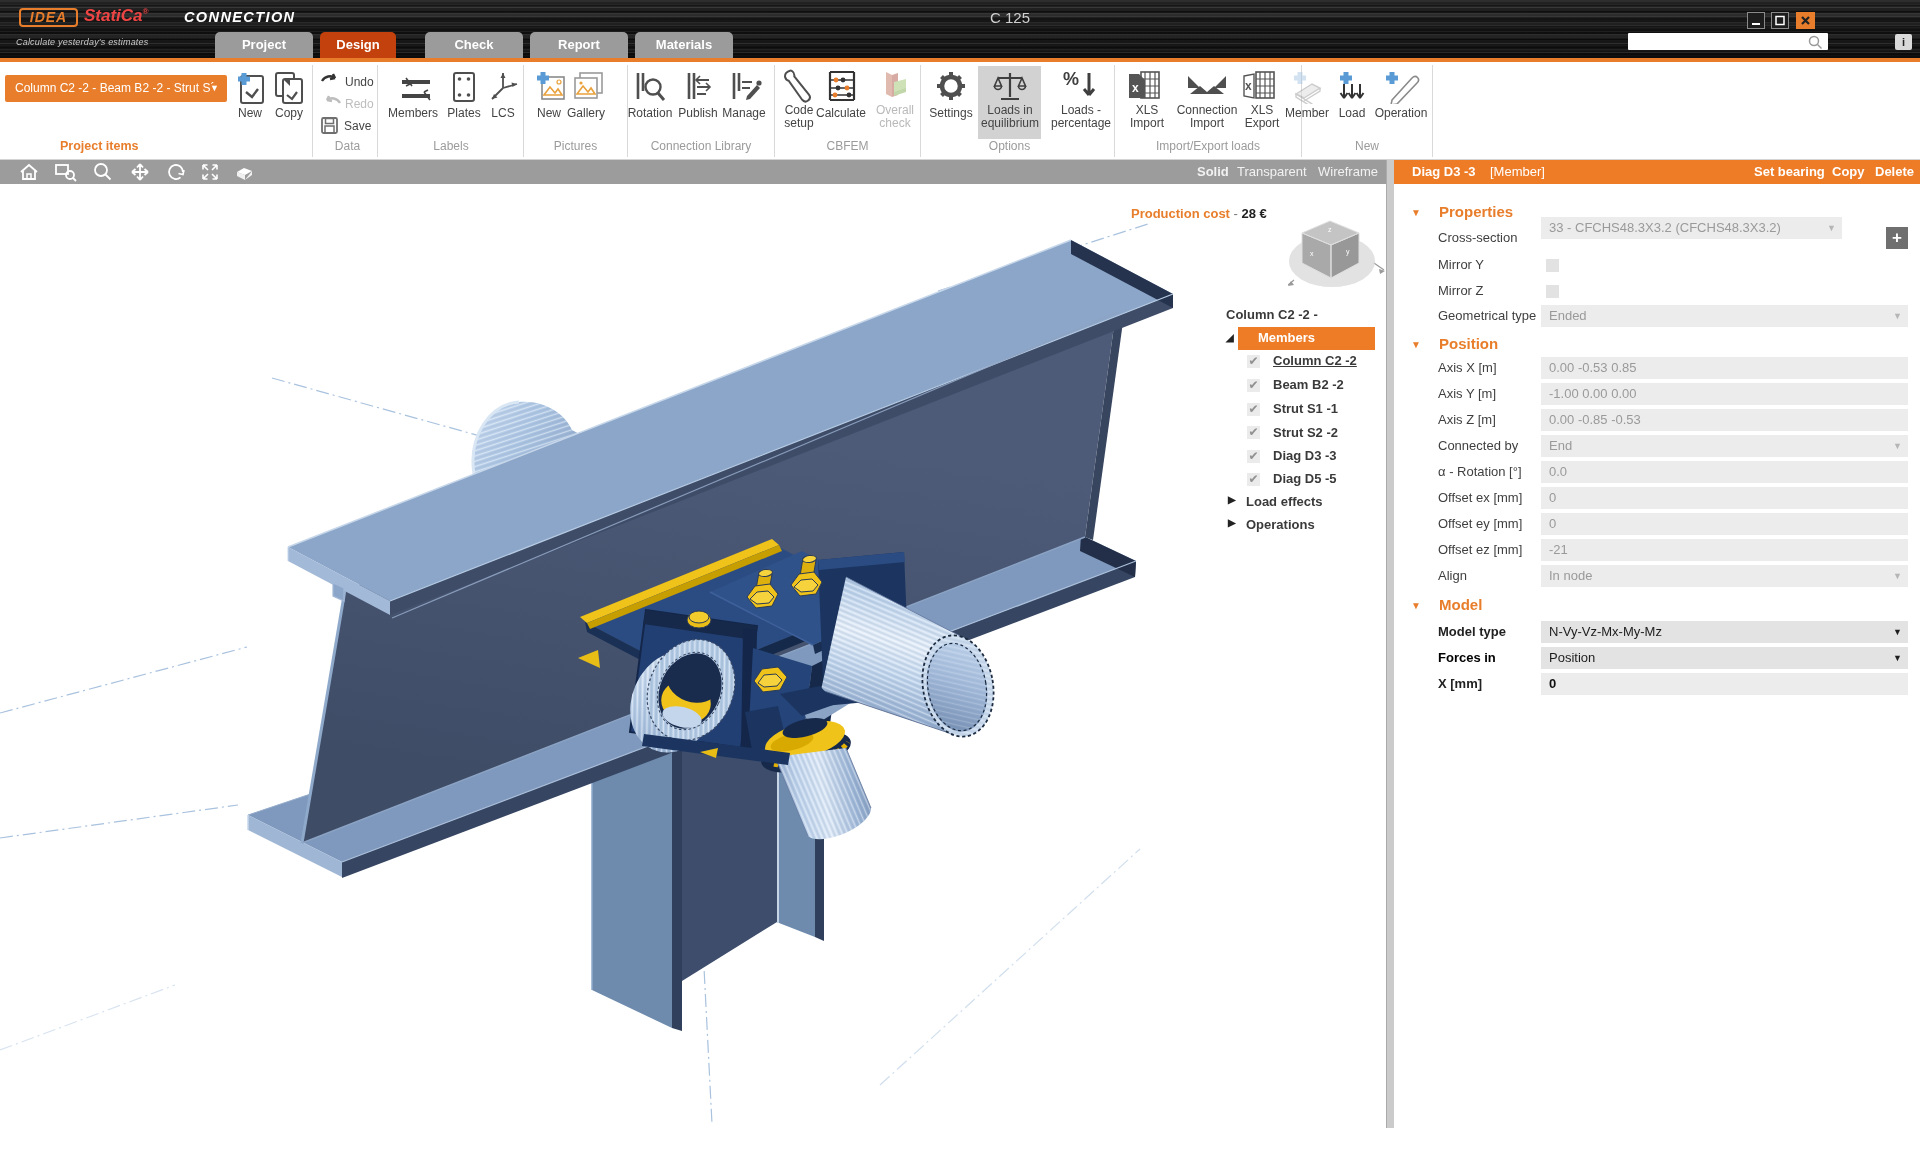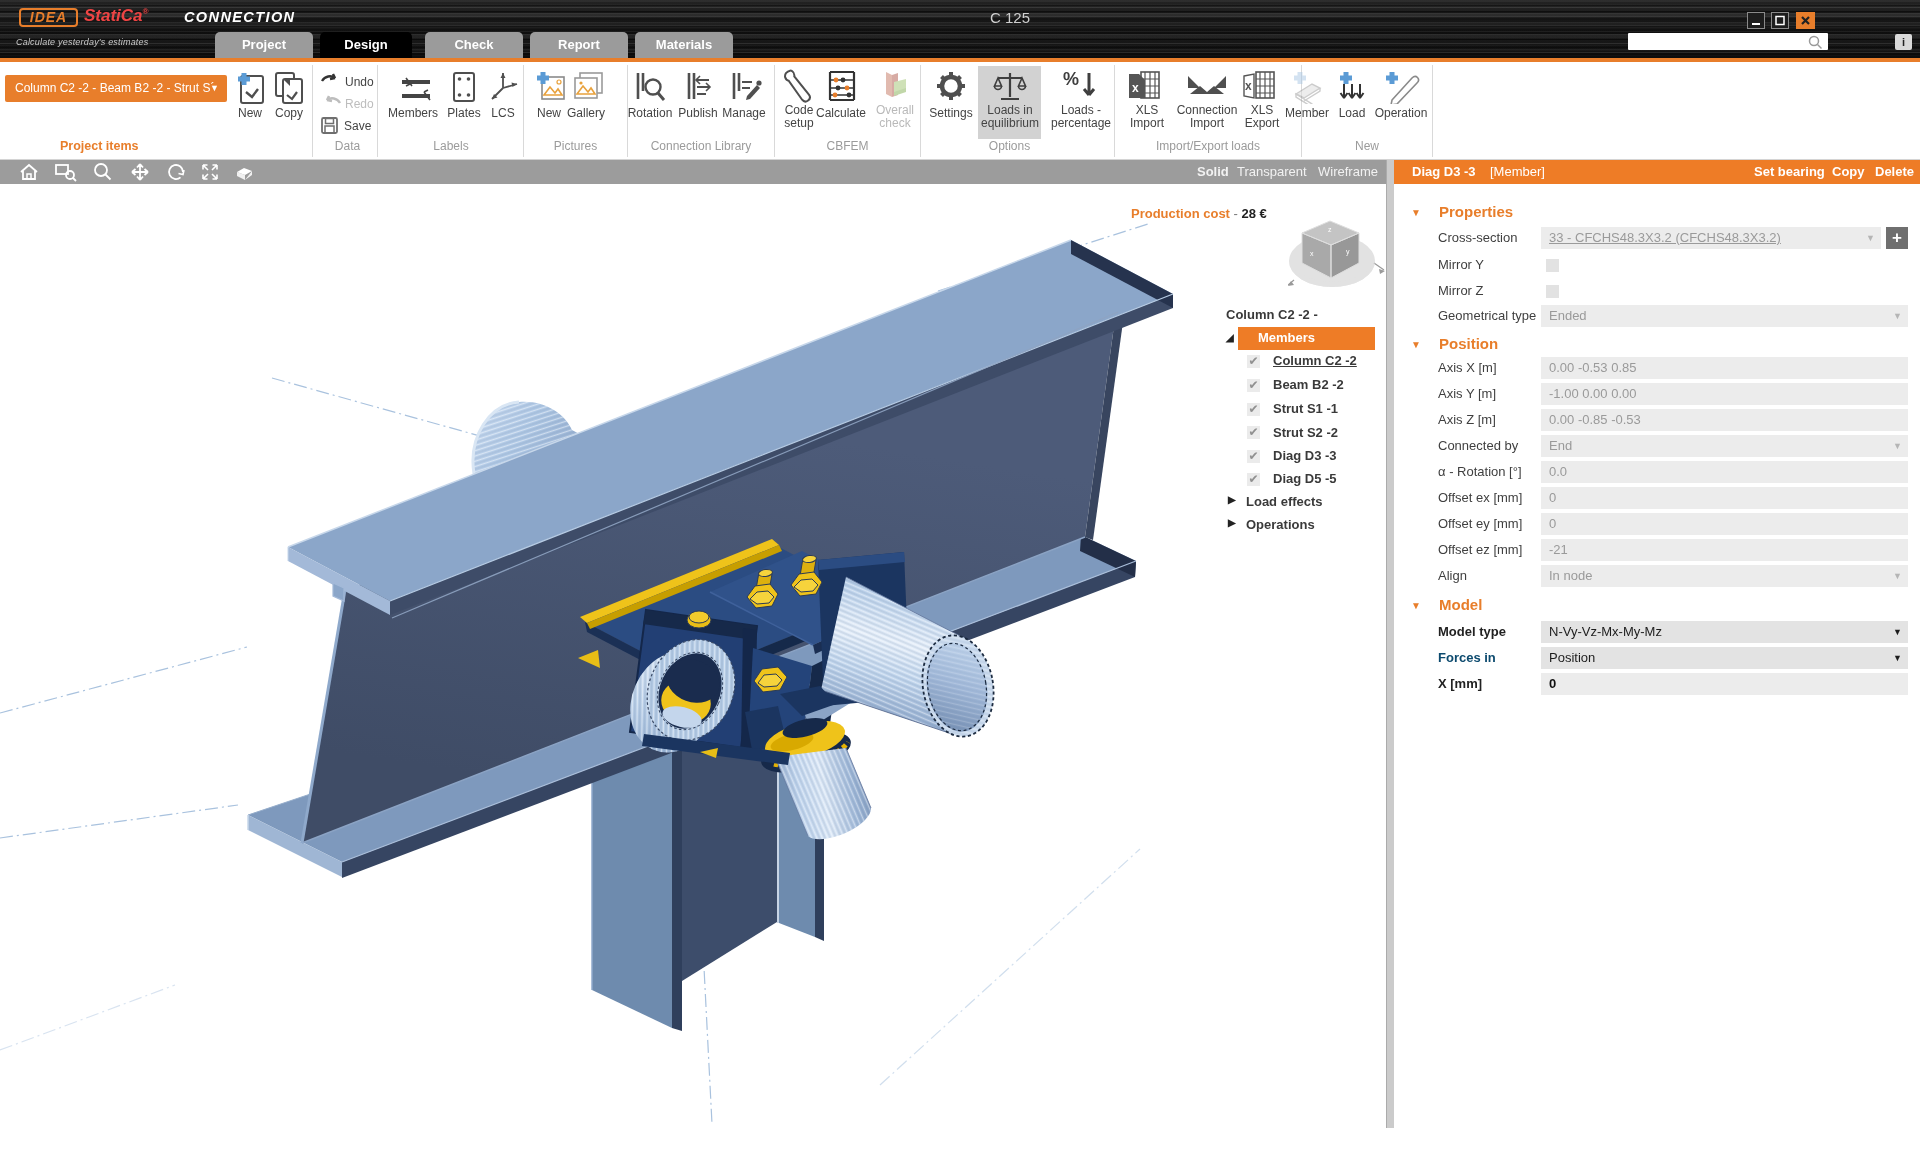--- a/index.html
+++ b/index.html
@@ -71,21 +71,21 @@
 <body>
 <div id="stage">
 <div class="abs" id="topbar"></div>
 <div class="abs" id="orangeline"></div>
 <div class="abs" id="logobox">IDEA</div>
 <div class="abs" id="statica">StatiCa<sup>®</sup></div>
 <div class="abs" id="conn">CONNECTION</div>
 <div class="abs" id="slogan">Calculate yesterday's estimates</div>
 <div class="abs" id="c125">C 125</div>
 <div class="abs tab" style="left:215px;width:98px;">Project</div>
-<div class="abs tab" style="left:320px;width:92px;background:#000000;">Design</div>
+<div class="abs tab" style="left:320px;width:76px;background:#c2410c;">Design</div>
 <div class="abs tab" style="left:425px;width:98px;">Check</div>
 <div class="abs tab" style="left:530px;width:98px;">Report</div>
 <div class="abs tab" style="left:635px;width:98px;">Materials</div>
 <div class="abs winbtn" id="btnmin"><svg width="16" height="15">
         <path d="M4 11h8" stroke="#fff" stroke-width="2"></path>
       </svg></div>
 <div class="abs winbtn" id="btnmax"><svg width="16" height="15">
         <rect x="4" y="3.5" width="8" height="8" fill="none" stroke="#fff" stroke-width="1.5"></rect>
       </svg></div>
 <div class="abs winbtn" id="btnclose"><svg width="17" height="15">
@@ -312,21 +312,21 @@
 <span class="abs" style="left:18px;top:4px;font-weight:bold;">Diag D3 -3</span>
 <span class="abs" style="left:96px;top:4px;">[Member]</span>
 <span class="abs" style="left:360px;top:4px;font-weight:bold;">Set bearing</span>
 <span class="abs" style="left:438px;top:4px;font-weight:bold;">Copy</span>
 <span class="abs" style="left:481px;top:4px;font-weight:bold;">Delete</span>
 </div>
 <div class="abs" id="panel">
 <span class="abs sectri" style="left:17px;top:23px;">▼</span>
 <span class="abs sechead" style="left:45px;top:19px;">Properties</span>
 <span class="plabel" style="top:46px;">Cross-section</span>
-<div class="pinput" style="top:43px;width:340px;text-decoration:underline;">33 - CFCHS48.3X3.2 (CFCHS48.3X3.2)<span class="da">▼</span></div>
+<div class="pinput" style="top:33px;width:301px;">33 - CFCHS48.3X3.2 (CFCHS48.3X3.2)<span class="da">▼</span></div>
 <div class="abs" style="left:492px;top:43px;width:22px;height:22px;background:#6f6f6f;color:#fff;font-size:17px;font-weight:bold;text-align:center;line-height:21px;">+</div>
 <span class="plabel" style="top:73px;">Mirror Y</span>
       <div class="cbx" style="top:75px;"></div>
 <span class="plabel" style="top:99px;">Mirror Z</span>
       <div class="cbx" style="top:101px;"></div>
 <span class="plabel" style="top:124px;">Geometrical type</span>
 <div class="pinput" style="top:121px;">Ended<span class="da">▼</span></div>
 <span class="abs sectri" style="left:17px;top:155px;">▼</span>
 <span class="abs sechead" style="left:45px;top:151px;">Position</span>
 <span class="plabel" style="top:176px;">Axis X [m]</span>
@@ -344,21 +344,21 @@
 <span class="plabel" style="top:332px;">Offset ey [mm]</span>
       <div class="pinput" style="top:329px;">0</div>
 <span class="plabel" style="top:358px;">Offset ez [mm]</span>
       <div class="pinput" style="top:355px;">-21</div>
 <span class="plabel" style="top:384px;">Align</span>
       <div class="pinput" style="top:381px;">In node<span class="da">▼</span></div>
 <span class="abs sectri" style="left:17px;top:416px;">▼</span>
 <span class="abs sechead" style="left:45px;top:412px;">Model</span>
 <span class="plabel" style="top:440px;font-weight:bold;color:#222;">Model type</span>
       <div class="pinput dark" style="top:437px;">N-Vy-Vz-Mx-My-Mz<span class="da">▼</span></div>
-<span class="plabel" style="top:466px;font-weight:bold;color:#0c4a6e;">Forces in</span>
+<span class="plabel" style="top:466px;font-weight:bold;color:#000000;">Forces in</span>
       <div class="pinput dark" style="top:463px;">Position<span class="da">▼</span></div>
 <span class="plabel" style="top:492px;font-weight:bold;color:#222;">X [mm]</span>
       <div class="pinput" style="top:489px;color:#111;font-weight:bold;">0</div>
 </div>
 
 <div class="abs" id="viewport">
 <div class="abs" id="model3d"><svg width="1386" height="944" viewBox="0 184 1386 944">
 <defs>
 <linearGradient id="gS2" gradientUnits="userSpaceOnUse" x1="902" y1="560" x2="855" y2="745">
 <stop offset="0" stop-color="#8FA8CA"></stop>

